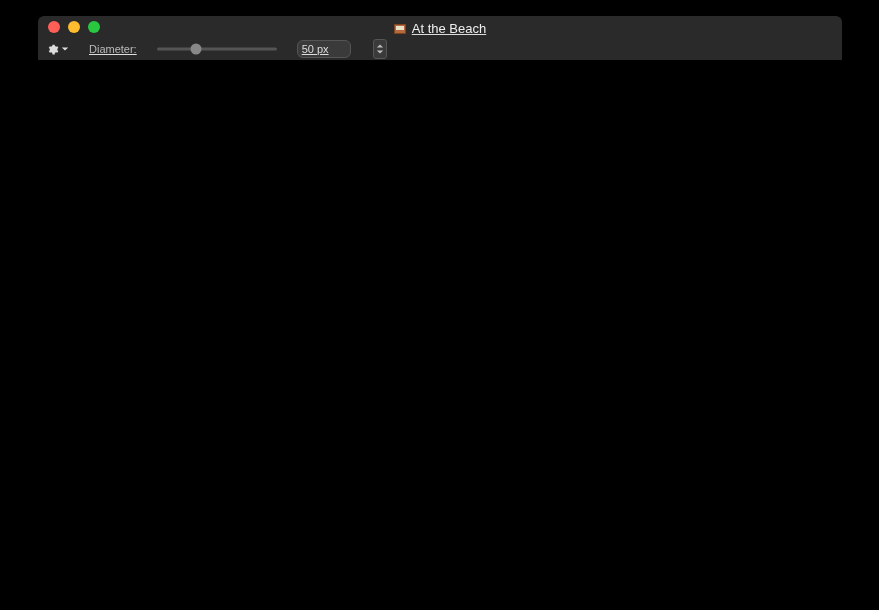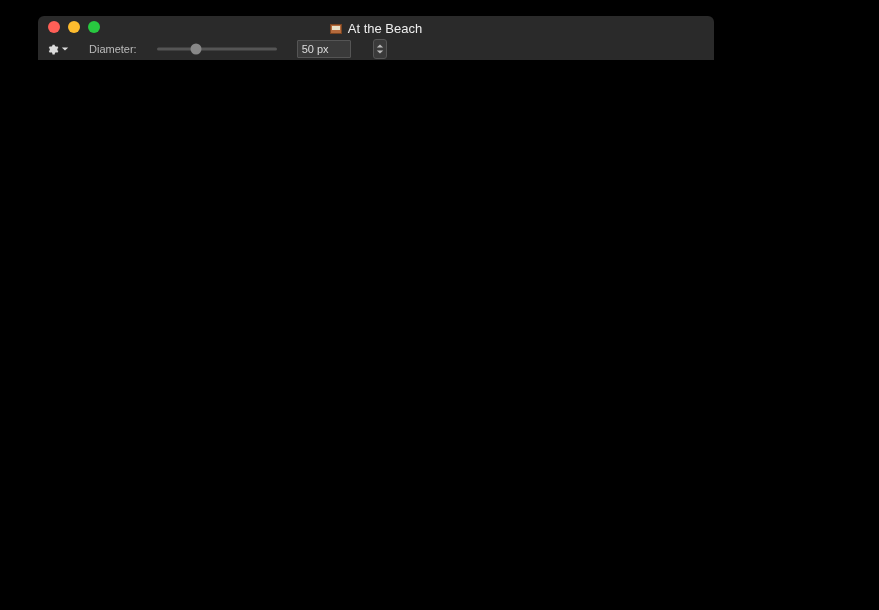--- a/index.html
+++ b/index.html
@@ -1,33 +1,33 @@
 <!DOCTYPE html>
 <html><head>
 <meta charset="utf-8">
 <style>
   html,body{margin:0;padding:0;background:#000;width:879px;height:610px;overflow:hidden;font-family:-apple-system,"Helvetica Neue",Arial,sans-serif;font-size:12px;color:#ddd;}
-  .window{position:absolute;left:38px;top:16px;width:676px;height:44px;background:#2a2a2a;border-radius:6px 6px 0 0;box-shadow:0 0 0 1px #000;}
+  .window{position:absolute;left:38px;top:16px;width:804px;height:44px;background:#2a2a2a;border-radius:6px 6px 0 0;box-shadow:0 0 0 1px #000;text-decoration:underline;}
   .titlebar{position:relative;height:22px;display:flex;align-items:center;}
   .traffic{position:absolute;left:10px;top:5px;display:flex;gap:8px;}
   .dot{width:12px;height:12px;border-radius:50%;}
   .red{background:#ff5f57;}
   .yellow{background:#febc2e;}
   .green{background:#28c840;}
   .title-center{margin:0 auto;display:flex;align-items:center;gap:6px;font-size:13px;color:#eee;padding-top:3px;}
   .doc-icon{width:12px;height:10px;display:inline-block;}
   .doc-icon svg{display:block;}
   .toolbar{height:22px;display:flex;align-items:center;padding:0 8px;gap:20px;}
   .gear-btn{display:flex;align-items:center;gap:2px;color:#ddd;cursor:pointer;}
   .gear-btn svg{display:block;}
   .label{color:#bbb;font-size:11px;}
   .slider-wrap{position:relative;width:120px;height:14px;}
   .slider-track{position:absolute;left:0;right:0;top:50%;height:3px;background:#555;border-radius:2px;transform:translateY(-50%);}
   .slider-thumb{position:absolute;top:50%;width:11px;height:11px;border-radius:50%;background:#888;transform:translate(-50%,-50%);left:33%;}
-  .num-field{position:relative;width:44px;height:16px;background:#3a3a3a;border:1px solid #555;border-radius:1px;display:flex;align-items:center;padding:0 4px;color:#ddd;font-size:11px;}
+  .num-field{position:relative;width:44px;height:16px;background:#3a3a3a;border:1px solid #555;border-radius:6px;display:flex;align-items:center;padding:0 4px;color:#ddd;font-size:11px;}
   .stepper{width:12px;height:18px;background:#3a3a3a;border:1px solid #555;border-radius:3px;display:flex;flex-direction:column;justify-content:center;align-items:center;gap:0px;margin-left:2px;}
   .stepper svg{display:block;}
 </style>
 </head>
 <body>
 
 <div class="window">
 
   <div class="titlebar">
     <div class="traffic">

